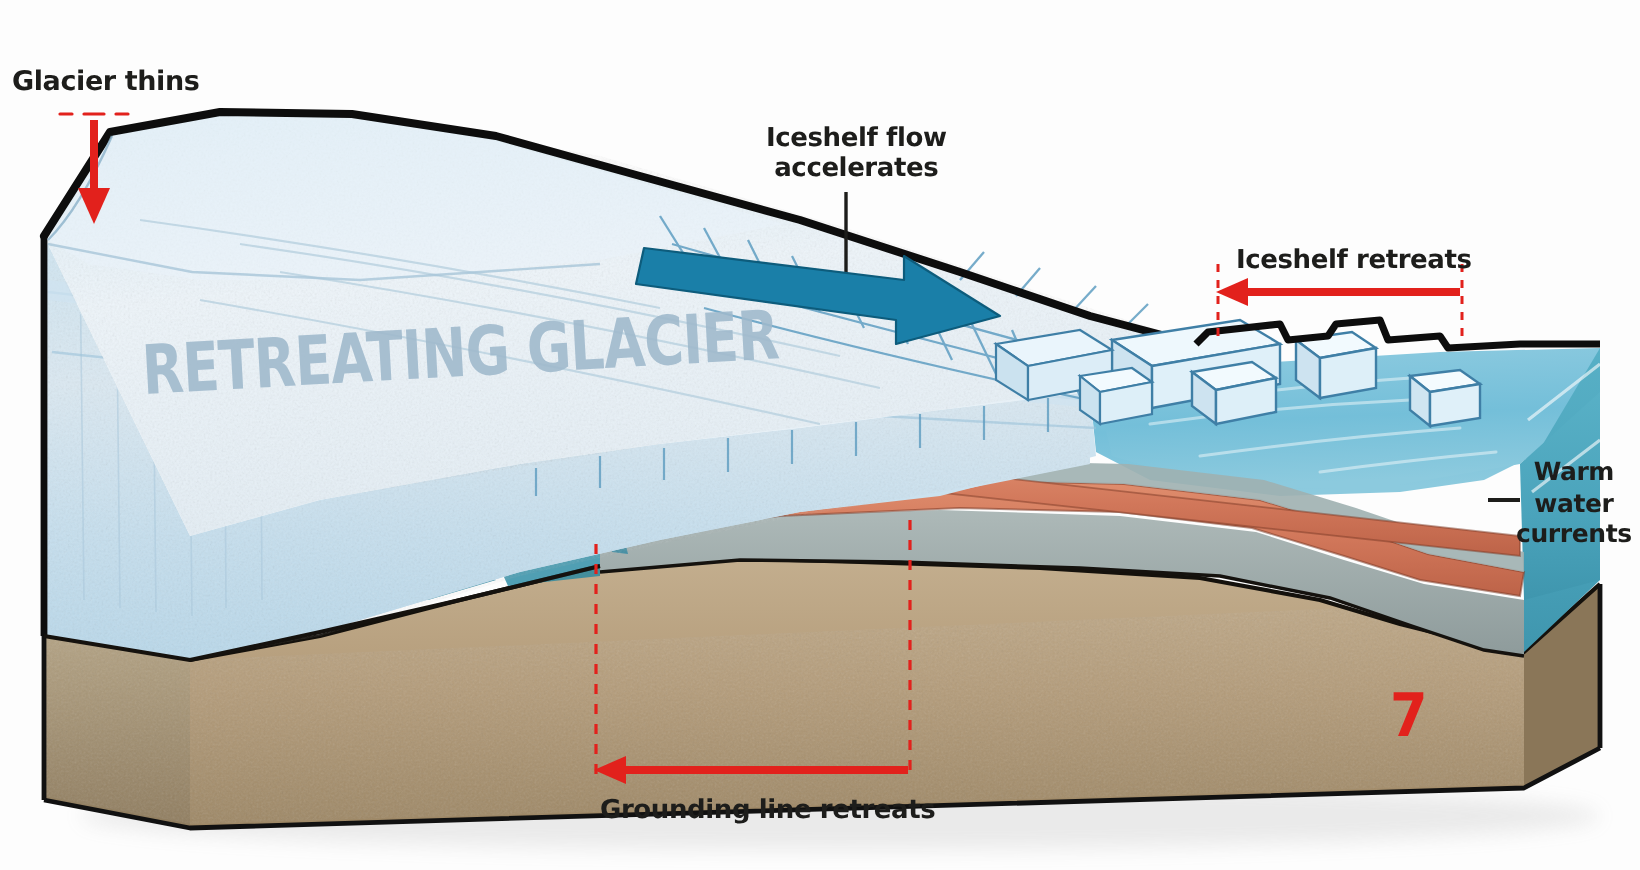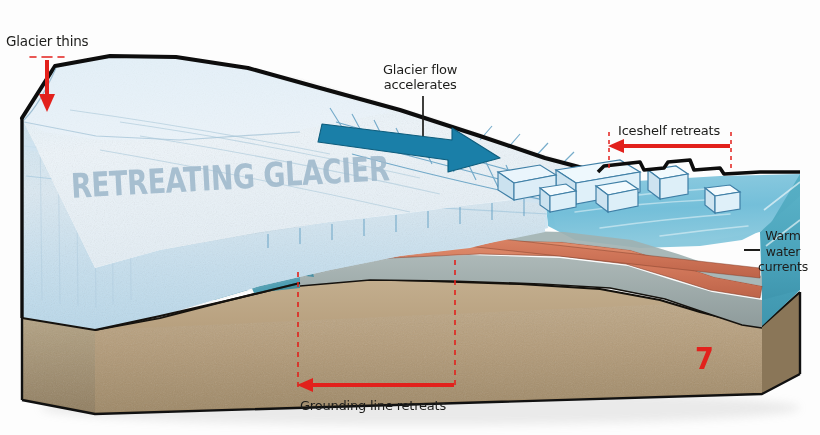--- a/index.html
+++ b/index.html
@@ -2,21 +2,21 @@
 <html><head>
 <meta charset="utf-8">
 <style>
   html,body{margin:0;padding:0;background:#ffffff;}
   body{width:820px;height:435px;overflow:hidden;
        font-family:"DejaVu Sans", sans-serif;}
   #stage{position:relative;width:820px;height:435px;background:#fdfdfd;}
   #stage svg{position:absolute;left:0;top:0;}
 
   .lbl{position:absolute;font-family:"DejaVu Sans", sans-serif;
-       font-weight:400;color:#1d1d1b;letter-spacing:-0.2px;
+       font-weight:700;color:#1d1d1b;letter-spacing:-0.2px;
        line-height:1.18;white-space:pre-line;}
   #lbl-glacier-thins{left:6px;top:34px;font-size:13.5px;}
   #lbl-flow{left:383px;top:62px;font-size:13px;text-align:center;}
   #lbl-iceshelf{left:618px;top:123px;font-size:13px;}
   #lbl-warm{left:758px;top:228px;font-size:12.5px;text-align:center;
             line-height:1.25;}
   #lbl-grounding{left:300px;top:398px;font-size:13px;}
   #lbl-retreating{position:absolute;left:70px;top:166px;
        font-size:34px;font-weight:700;color:#9fb9cc;opacity:.88;
        font-family:"DejaVu Sans Condensed","DejaVu Sans",sans-serif;
@@ -355,21 +355,21 @@
     </g>
 
     <g>
       <line x1="744" y1="250" x2="760" y2="250" stroke="#1d1d1b" stroke-width="2"></line>
     </g>
 
   </svg>
 
   <div class="lbl" id="lbl-glacier-thins">Glacier thins</div>
 
-  <div class="lbl" id="lbl-flow">Glacier flow
+  <div class="lbl" id="lbl-flow">Iceshelf flow
 accelerates</div>
 
   <div class="lbl" id="lbl-iceshelf">Iceshelf retreats</div>
 
   <div class="lbl" id="lbl-warm">Warm
 water
 currents</div>
 
   <div class="lbl" id="lbl-grounding">Grounding line retreats</div>
 

